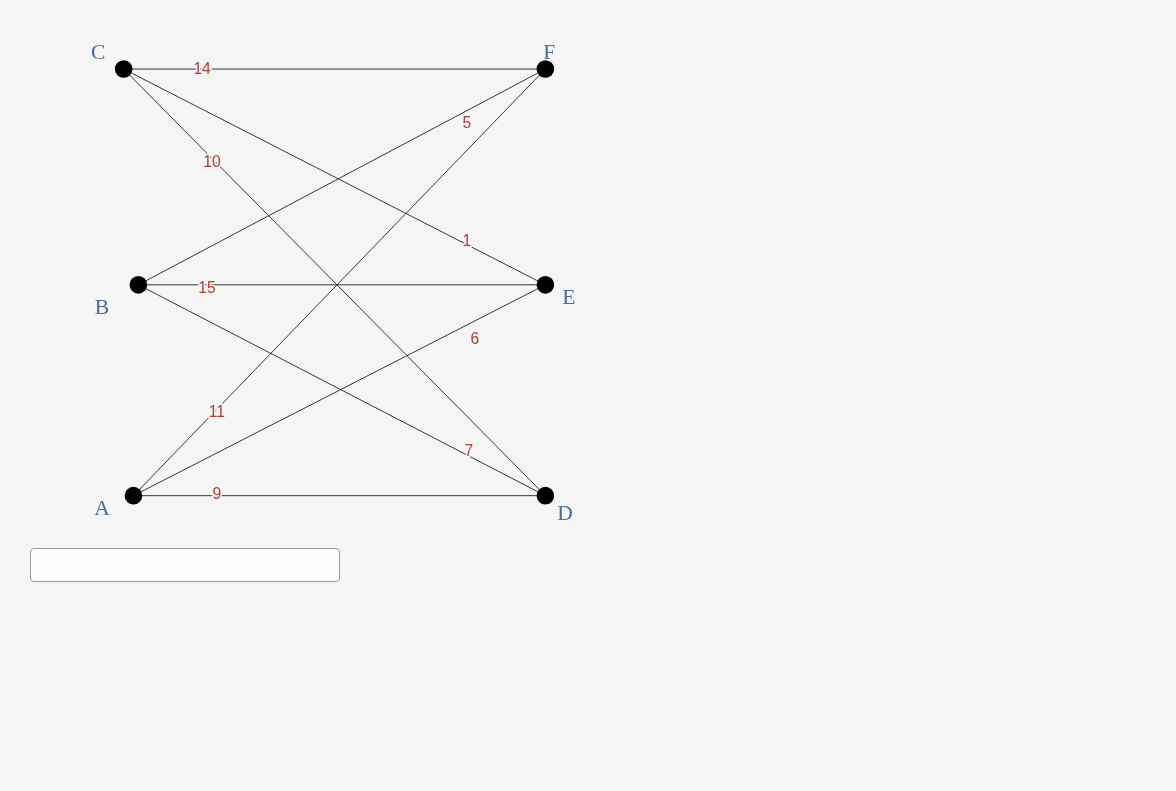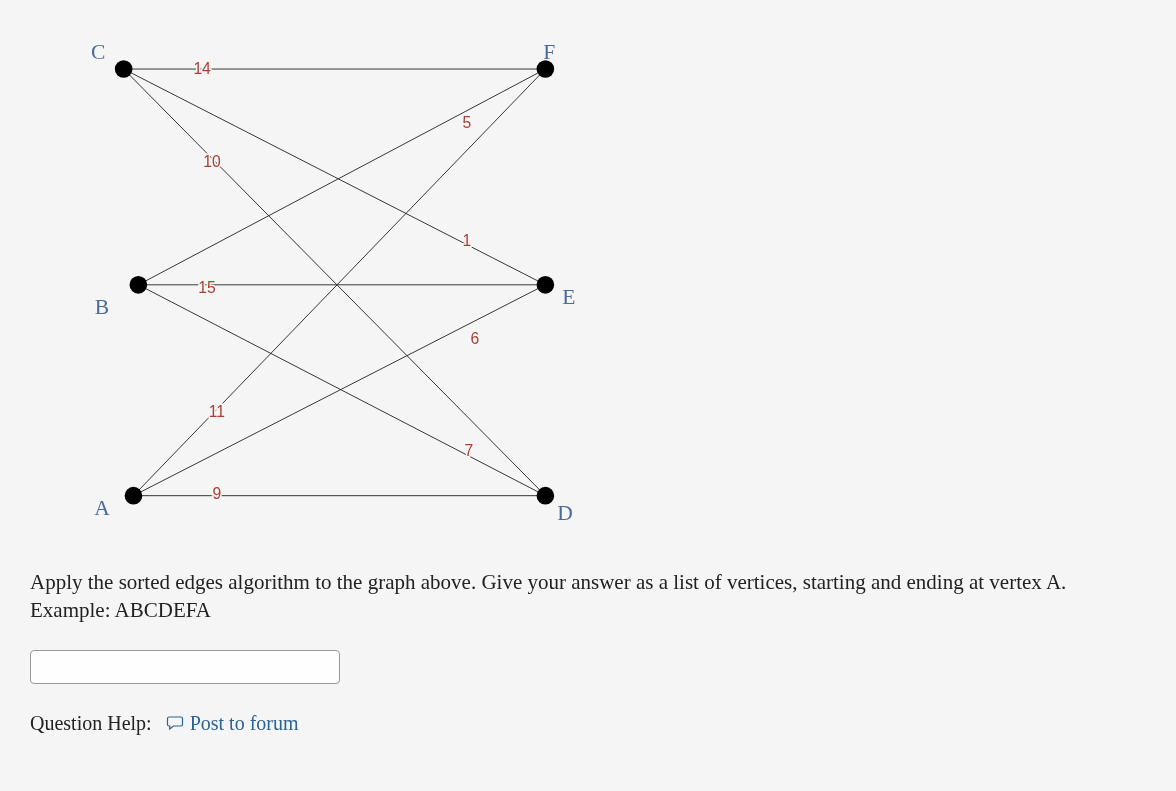--- a/index.html
+++ b/index.html
@@ -14,21 +14,21 @@
     .page-container {
       background: #f5f5f5;
       padding: 20px 30px;
       width: 100%;
       height: 100%;
     }
     .graph-area {
       position: relative;
       width: 560px;
       height: 510px;
-      margin-bottom: 38px;
+      margin-bottom: 18px;
     }
     .graph-area svg {
       position: absolute;
       top: 0; left: 0;
       width: 100%;
       height: 100%;
     }
     .vertex-dot {
       fill: #000;
       stroke: none;
@@ -159,30 +159,18 @@
     </span>
 
     <span class="magnify" style="left:580px; top:490px;">
       <svg width="26" height="26" viewBox="0 0 24 24">
         <circle cx="10" cy="10" r="7" fill="none" stroke="#999" stroke-width="2"></circle>
         <line x1="15" y1="15" x2="21" y2="21" stroke="#999" stroke-width="2"></line>
       </svg>
     </span>
   </div>
 
-  <p class="question-text">Apply the sorted edges algorithm to the graph above. Give your answer as a list of vertices, starting and ending at vertex A. Example: ABCDEFA</p>
 
   <input type="text" class="answer-input" style="">
 
-  <div class="help-row">
-    <span>Question Help:</span>
-    <a class="help-link">
-      <span class="chat-icon">
-        <svg width="20" height="18" viewBox="0 0 24 24">
-          <path d="M4 4 h16 a2 2 0 0 1 2 2 v8 a2 2 0 0 1 -2 2 h-10 l-5 4 v-4 h-1 a2 2 0 0 1 -2 -2 v-8 a2 2 0 0 1 2 -2 z" fill="none" stroke="#2a6496" stroke-width="1.6"></path>
-        </svg>
-      </span>
-      <span>Post to forum</span>
-    </a>
-  </div>
 
 
 </div>
 
 </body></html>

